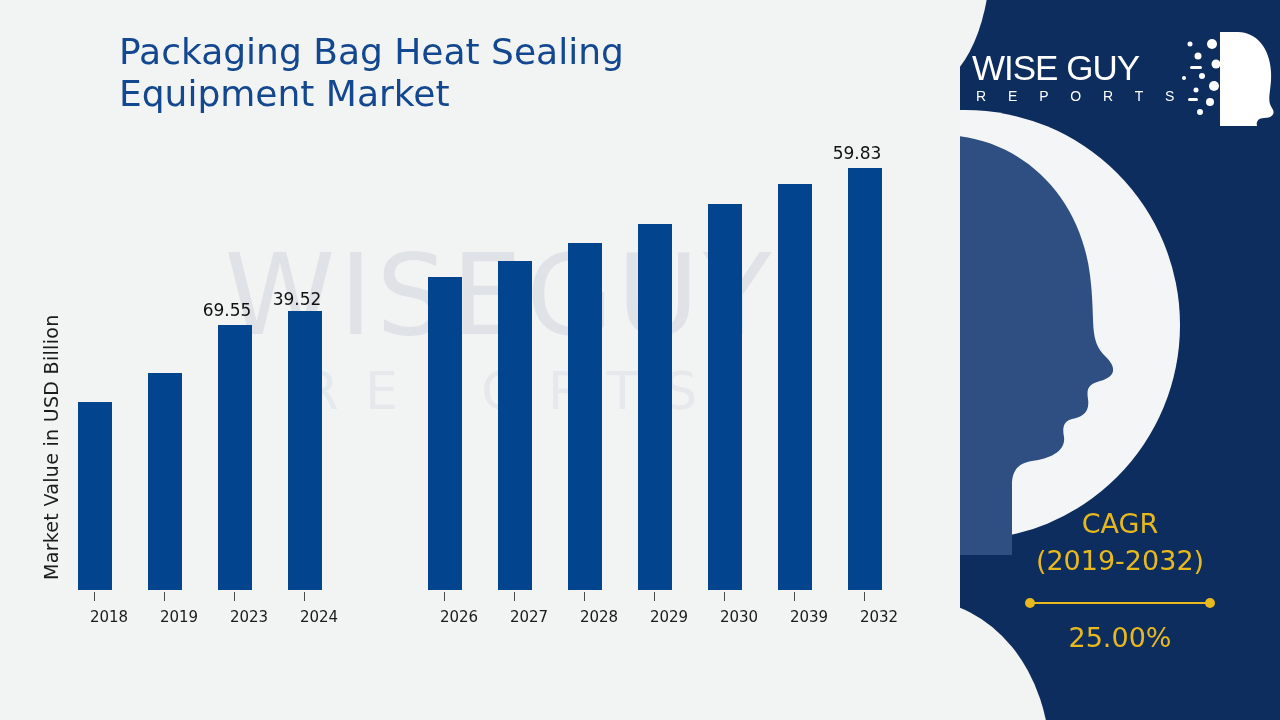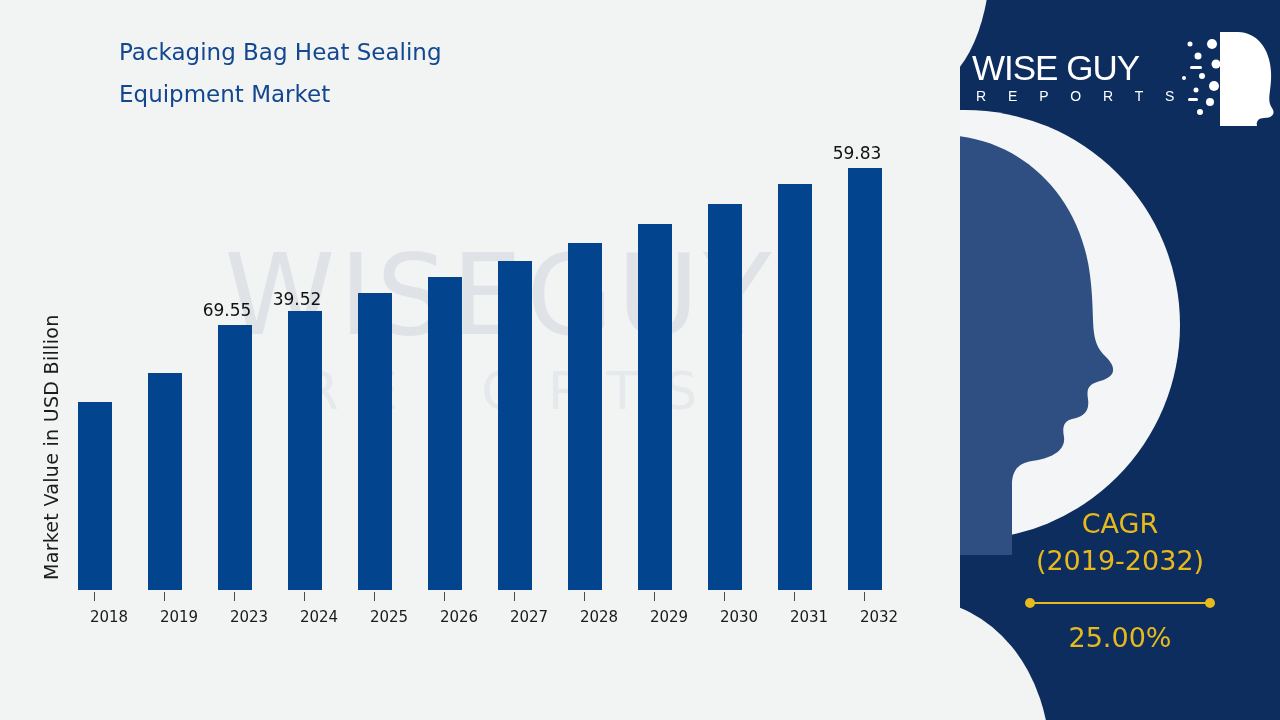--- a/index.html
+++ b/index.html
@@ -30,21 +30,21 @@
   #watermark .wm-sub{
     font-family:"DejaVu Sans", sans-serif;
     font-size:52px; font-weight:400; letter-spacing:26px;
     color:#e6e9ec; line-height:1; margin-top:14px; padding-left:26px;
   }
 
   
   #chart-title{
     position:absolute; left:119px; top:31px; width:700px;
     font-family:"DejaVu Sans", sans-serif;
-    font-size:23px; line-height:42px; font-weight:400;
+    font-size:36px; line-height:42px; font-weight:400;
     color:#13478f; white-space:pre-line;
   }
 
   
   #y-axis-title{
     position:absolute; left:22px; top:236px;
     width:340px; height:30px;
     transform:rotate(-90deg); transform-origin:0 0;
     margin-left:18px; margin-top:344px;
     font-size:19px; color:#1c1c1c; letter-spacing:.3px;
@@ -168,25 +168,20 @@
         <div class="bar-label" style="bottom: 270px;">69.55</div>
         <div class="tick"></div>
         <div class="xtick-label">2023</div>
       </div>
       <div class="bar-slot" style="left: 210px;">
         <div class="bar" style="height: 279px; background: rgb(3, 68, 143);"></div>
         <div class="bar-label" style="bottom: 281px;">39.52</div>
         <div class="tick"></div>
         <div class="xtick-label">2024</div>
       </div>
-      <div class="bar-slot" style="left: 280px;">
-        <div class="bar" style="height: 297px; background: rgb(3, 68, 143);"></div>
-        <div class="tick"></div>
-        <div class="xtick-label">2025</div>
-      </div>
       <div class="bar-slot" style="left: 350px;">
         <div class="bar" style="height: 313px; background: rgb(3, 68, 143);"></div>
         <div class="tick"></div>
         <div class="xtick-label">2026</div>
       </div>
       <div class="bar-slot" style="left: 420px;">
         <div class="bar" style="height: 329px; background: rgb(3, 68, 143);"></div>
         <div class="tick"></div>
         <div class="xtick-label">2027</div>
       </div>
@@ -201,21 +196,21 @@
         <div class="xtick-label">2029</div>
       </div>
       <div class="bar-slot" style="left: 630px;">
         <div class="bar" style="height: 386px; background: rgb(3, 68, 143);"></div>
         <div class="tick"></div>
         <div class="xtick-label">2030</div>
       </div>
       <div class="bar-slot" style="left: 700px;">
         <div class="bar" style="height: 406px; background: rgb(3, 68, 143);"></div>
         <div class="tick"></div>
-        <div class="xtick-label">2031</div>
+        <div class="xtick-label">2039</div>
       </div>
       <div class="bar-slot" style="left: 770px;">
         <div class="bar" style="height: 422px; background: rgb(3, 68, 143);"></div>
         <div class="bar-label" style="bottom: 427px;">59.83</div>
         <div class="tick"></div>
         <div class="xtick-label">2032</div>
       </div>
     </div>
 
 </div>

